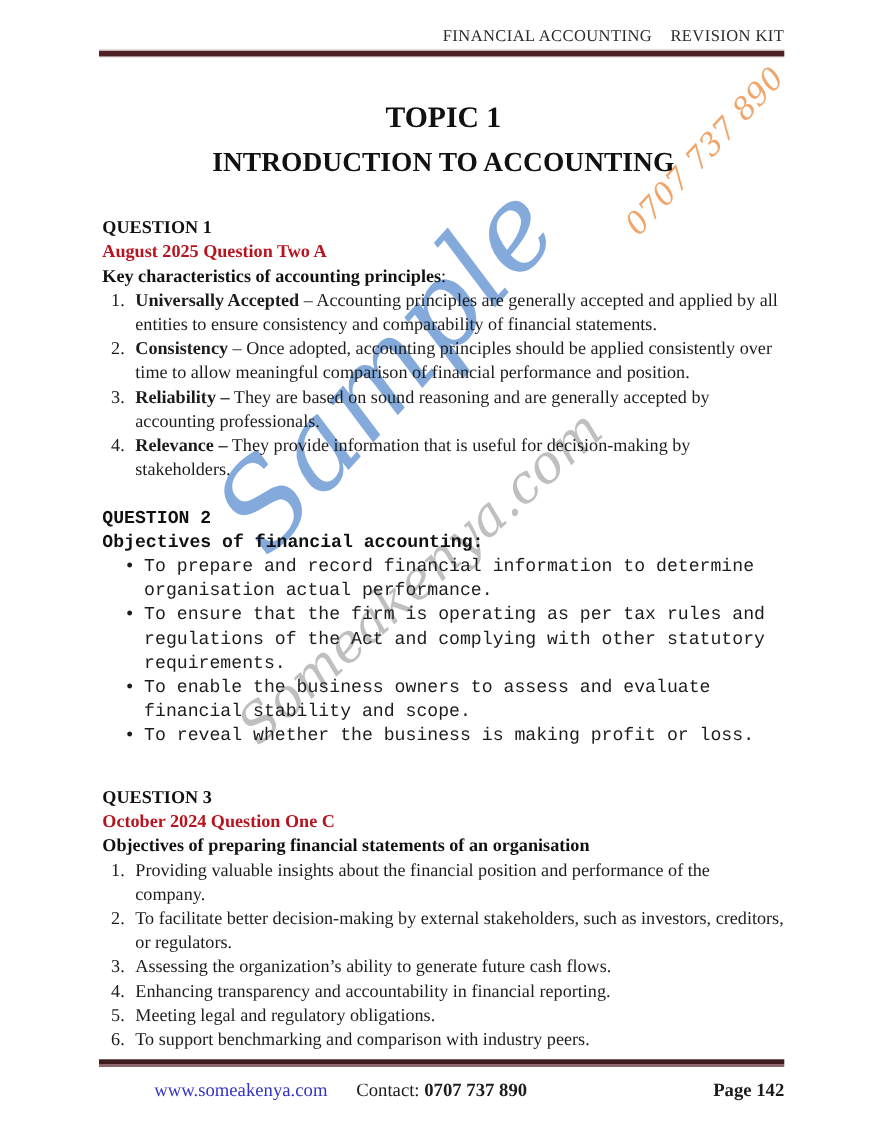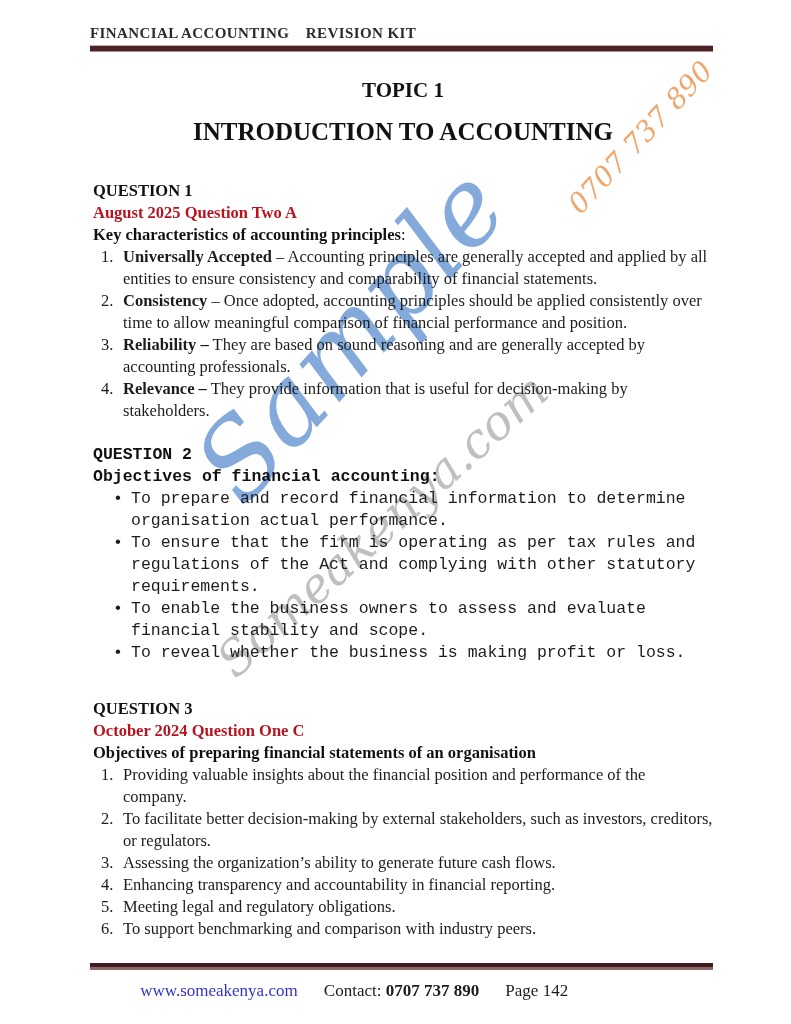--- a/index.html
+++ b/index.html
@@ -25,49 +25,49 @@
   }
   .wm-phone {
     left:545px; top:117px; width:190px; height:40px;
     transform:rotate(-47deg); font-style:italic; font-size:28px;
     color:#efa266; opacity:0.95; font-family:"DejaVu Serif", serif;
   }
 
   
   .header-title {
     position:absolute; top:25px; left:90px; right:78px; z-index:1;
-    text-align:left; font-size:15px; font-weight:700; color:#2b2b2b;
+    text-align:right; font-size:15px; font-weight:400; color:#2b2b2b;
     letter-spacing:0.4px; white-space:pre;
   }
   .rule { position:absolute; left:90px; right:78px; z-index:1; height:7px; }
   .rule-top {
     top:45px;
     background:linear-gradient(to bottom,#c8b4b4 0 1px,#4e2225 1px 6px,#a98e8e 6px 7px);
   }
   .rule-bottom {
     top:963px;
     background:linear-gradient(to bottom,#3f1d1f 0 4px,#8d686a 4px 7px);
   }
   .footer-row {
     position:absolute; top:981px; left:90px; right:78px; z-index:1;
     display:flex; align-items:baseline; font-size:17px;
   }
   .footer-row > * { flex:1; }
   .footer-site { color:#3333cc; text-decoration:none; text-align:right; }
   .footer-contact { text-align:center; color:#1c1c1c; }
-  .footer-page { text-align:left; color:#1c1c1c; }
+  .footer-page { text-align:right; color:#1c1c1c;font-weight:bold; }
 
   
   .content {
     position:absolute; top:62px; left:93px; width:620px; z-index:1;
     font-size:16.5px; line-height:22px;
   }
   .topic-title {
-    text-align:center; font-size:21px; font-weight:700; color:#111;
-    margin-top:14px; line-height:28px;
+    text-align:center; font-size:27px; font-weight:700; color:#111;
+    margin-top:30px; line-height:28px;
   }
   .main-title {
     text-align:center; font-size:25px; font-weight:700; color:#111;
     margin-top:13px; line-height:30px;
   }
   .section-q1 { margin-top:33px; }
   .section-q2 { margin-top:22px;font-family:Liberation Mono, monospace; }
   .section-q3 { margin-top:34px; }
   .sec-heading { font-weight:700; color:#111; }
   .sec-ref { font-weight:700; color:#b8141f; }

